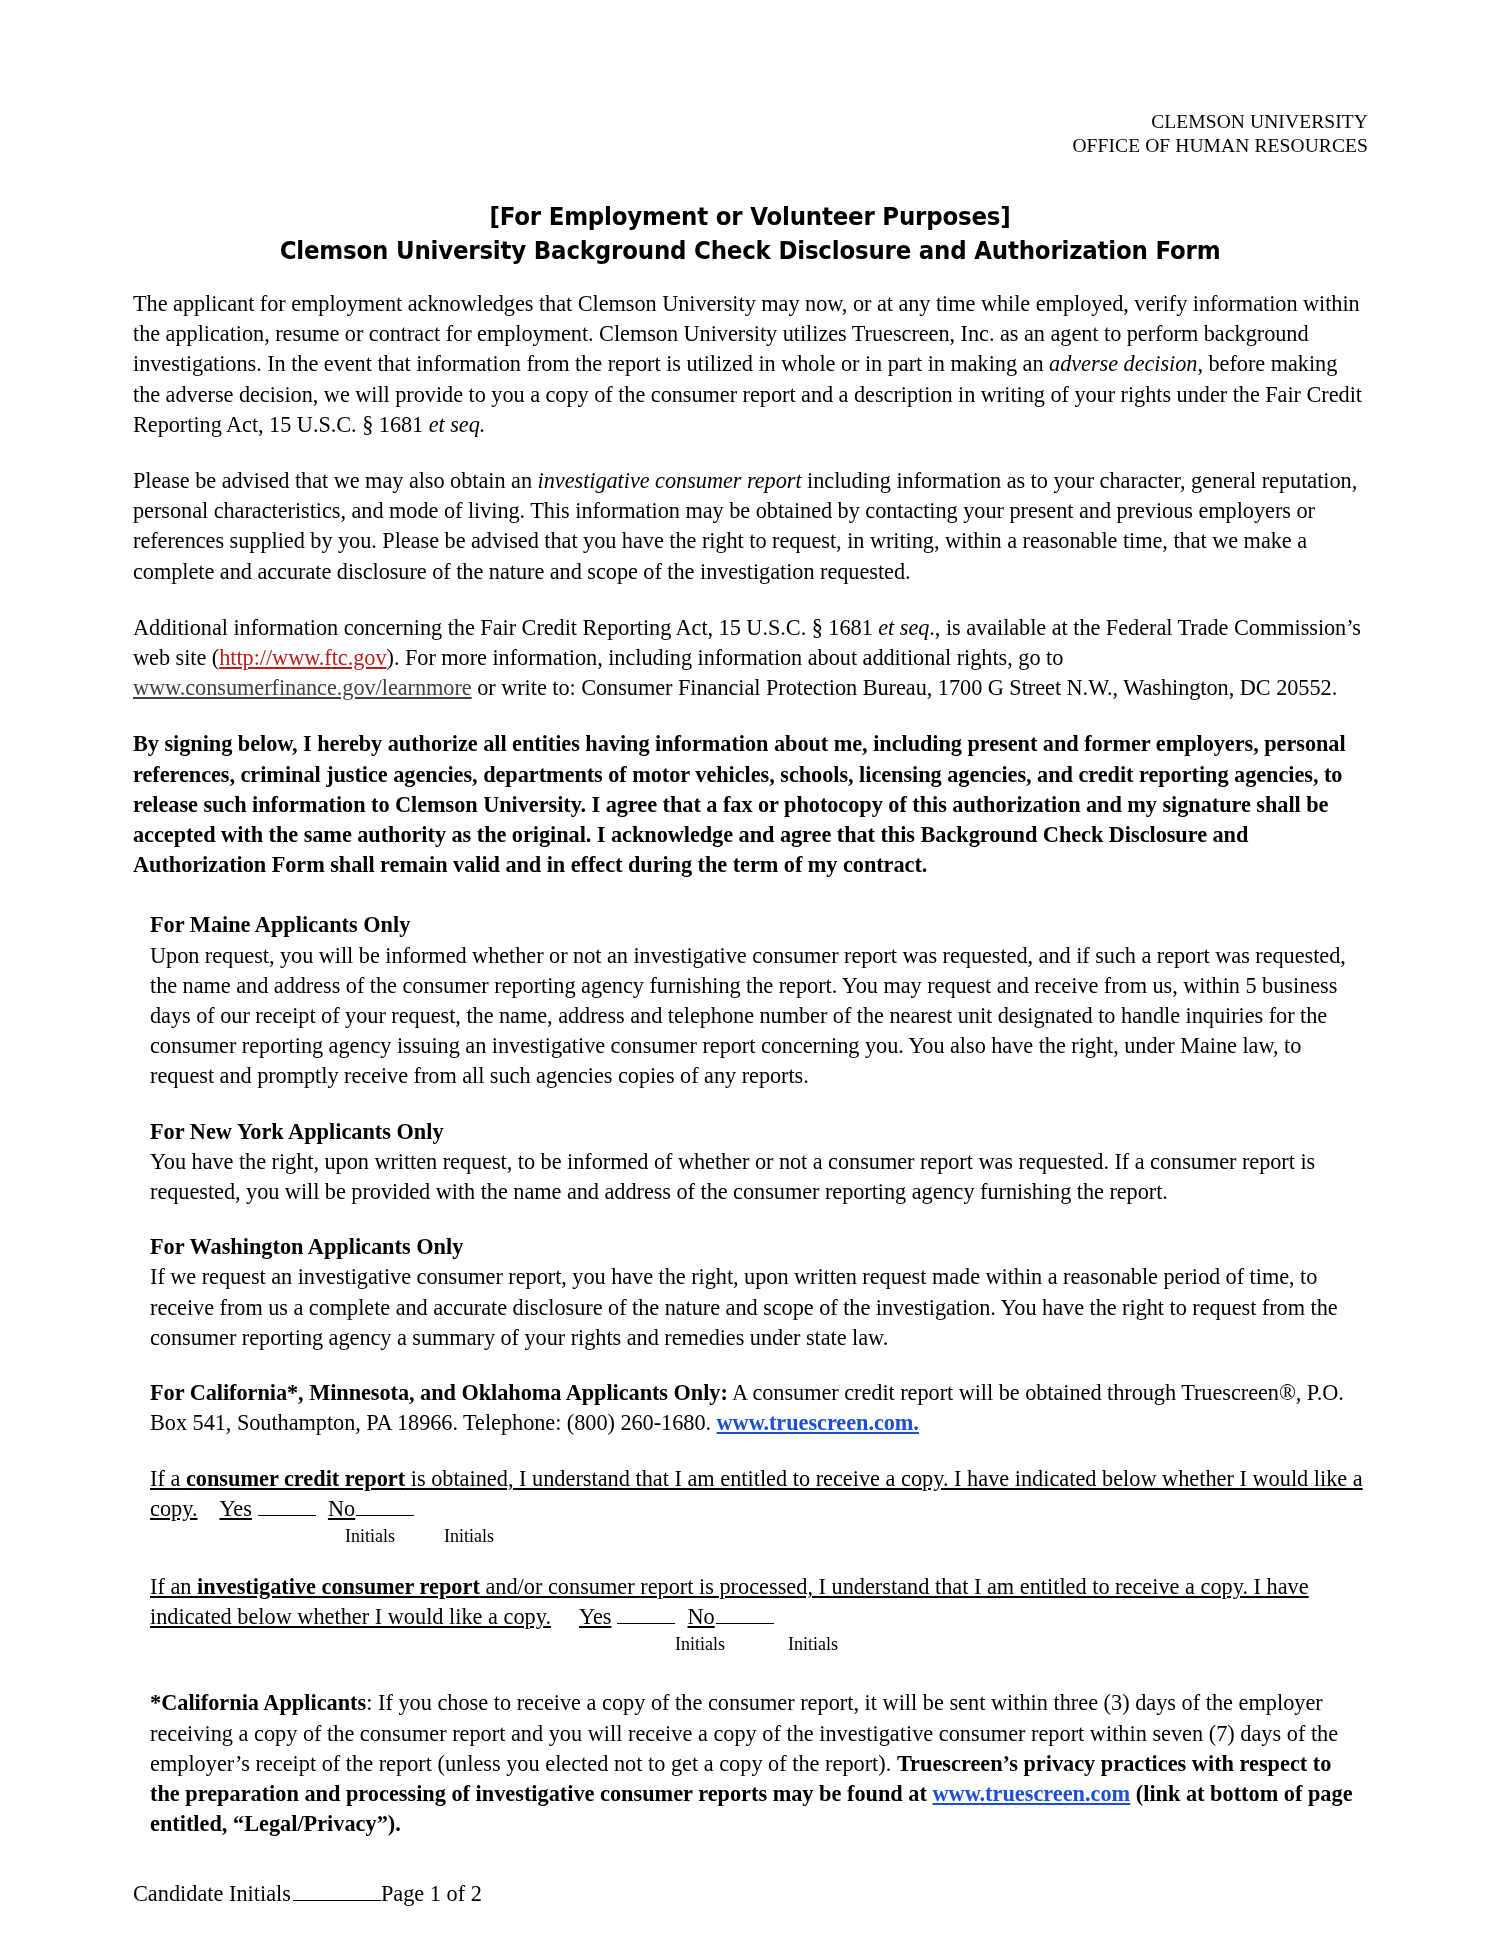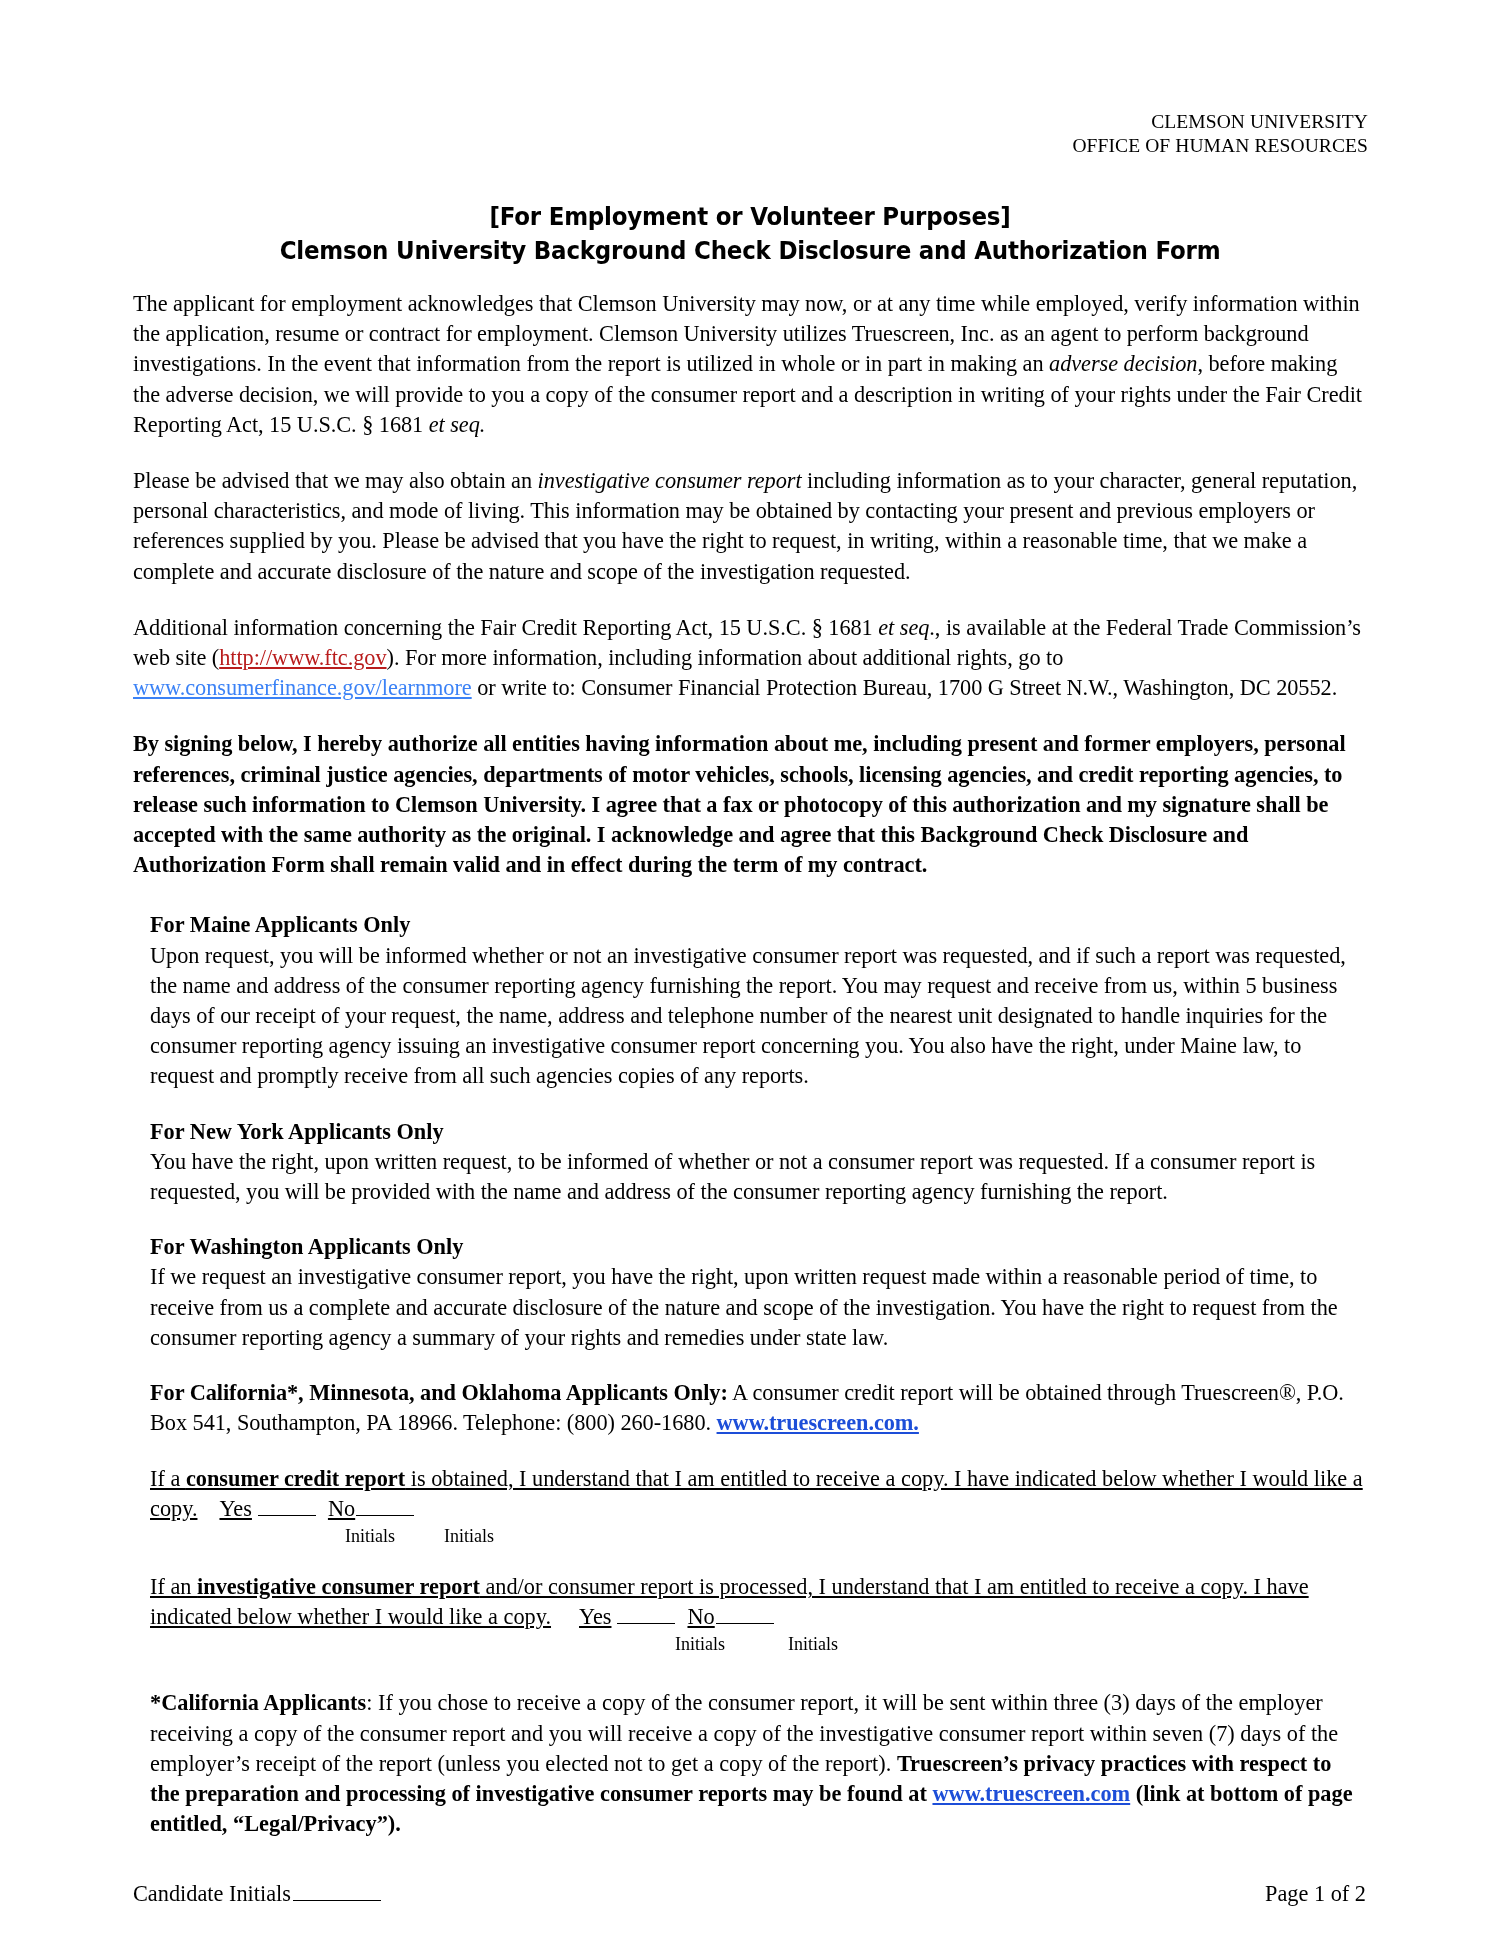--- a/index.html
+++ b/index.html
@@ -68,21 +68,21 @@
     margin-bottom: 30px;
   }
   .ital { font-style: italic; }
   .bld { font-weight: bold; }
 
   a.link-plain {
     color: #b91c1c;
     text-decoration: underline;
   }
   a.link-blue {
-    color: #3b82f6;
+    color: #404040;
     text-decoration: underline;
   }
   a.link-blue-bold {
     color: #1d4ed8;
     text-decoration: underline;
     font-weight: bold;
     text-align: right;
   }
 
   
@@ -144,21 +144,20 @@
     line-height: 1.355;
   }
 
   
   .page-footer {
     position: absolute;
     bottom: 58px;
     left: 133px;
     width: 1233px;
     display: flex;
-    justify-content: space-between;
     align-items: baseline;
     font-size: 22.3px;
   }
   .cand-blank {
     display: inline-block;
     border-bottom: 1.8px solid #000;
     width: 88px;
     height: 16px;
     margin-left: 2px;
   }

